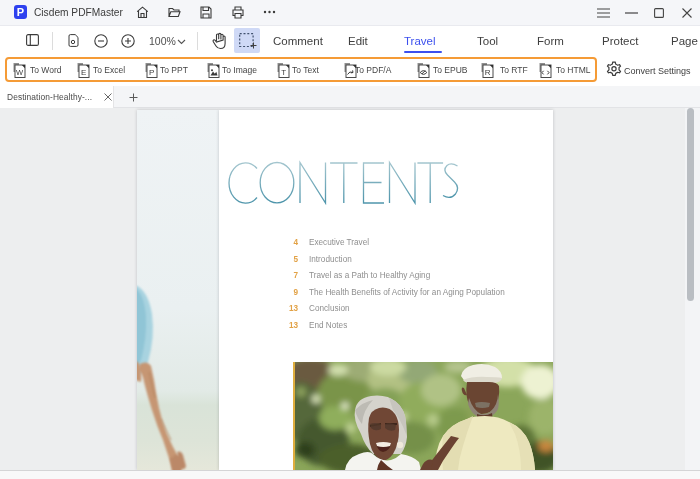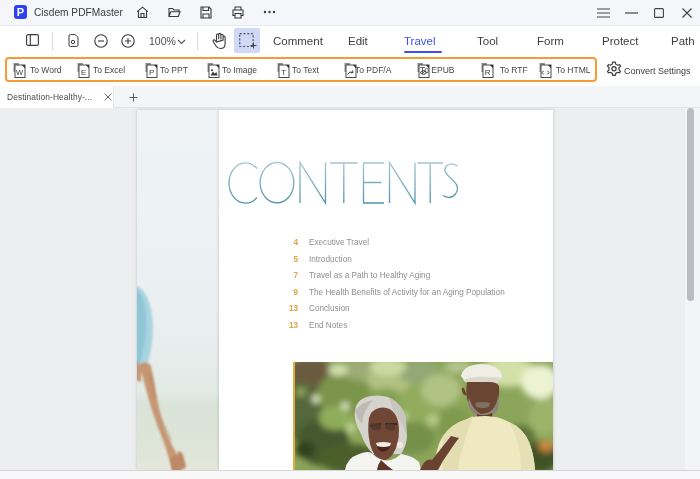--- a/index.html
+++ b/index.html
@@ -135,21 +135,21 @@
     <svg class="tbicon" style="left:250px; top:15px" width="7" height="7" viewBox="0 0 7 7" fill="none" stroke="#3f3f3f" stroke-width="1">
       <path d="M3.5 0.5 V6.5 M0.5 3.5 H6.5"></path>
     </svg>
     <div class="menuitem" style="left:273px">Comment</div>
     <div class="menuitem" style="left:348px">Edit</div>
     <div class="menuitem" id="m-convert" style="left:404px">Travel</div>
     <div id="convunder"></div>
     <div class="menuitem" style="left:477px">Tool</div>
     <div class="menuitem" style="left:537px">Form</div>
     <div class="menuitem" style="left:602px">Protect</div>
-    <div class="menuitem" style="left:671px">Path</div>
+    <div class="menuitem" style="left:671px">Page</div>
   </div>
 
   <div id="convertbar">
     <div id="orangebox"></div>
     <svg class="cicon" style="left:13px" width="13" height="17" viewBox="0 0 13 17">
         <rect x="0.5" y="2" width="5.5" height="9" fill="#8f8f8f"></rect>
         <rect x="2" y="4" width="10" height="12.5" fill="#fff" stroke="#4a4a4a" stroke-width="1"></rect>
         <path d="M8.8 4 L12 7.2 L12 4 Z" fill="#2f2f2f"></path>
         <text x="6.6" y="14.2" font-size="7.5" fill="#3a3a3a" text-anchor="middle" font-family="Liberation Sans">W</text>
       </svg>
@@ -201,21 +201,21 @@
         <rect x="2" y="4" width="10" height="12.5" fill="#fff" stroke="#4a4a4a" stroke-width="1"></rect>
         <path d="M8.8 4 L12 7.2 L12 4 Z" fill="#2f2f2f"></path>
         <path d="M4.6 9.8 L3 11.6 L4.6 13.4 M8.4 9.8 L10 11.6 L8.4 13.4" fill="none" stroke="#3a3a3a" stroke-width="1"></path>
       </svg>
     <div class="cbtn" style="left:30px">To Word</div>
     <div class="cbtn" style="left:93px">To Excel</div>
     <div class="cbtn" style="left:160px">To PPT</div>
     <div class="cbtn" style="left:222px">To Image</div>
     <div class="cbtn" style="left:292px">To Text</div>
     <div class="cbtn" style="left:355px">To PDF/A</div>
-    <div class="cbtn" style="left:420px">To EPUB</div>
+    <div class="cbtn" style="left:433px">To EPUB</div>
     <div class="cbtn" style="left:500px">To RTF</div>
     <div class="cbtn" style="left:556px">To HTML</div>
     <svg class="cicon" style="left:606px; top:5px" width="16" height="16" viewBox="0 0 16 16" fill="none" stroke="#3a3a3a" stroke-width="1.2">
       <path d="M8 1.2 L9.2 1.2 L9.8 3.2 A5.2 5.2 0 0 1 11.6 4.2 L13.6 3.6 L14.5 5.2 L13 6.7 A5.2 5.2 0 0 1 13 8.8 L14.5 10.3 L13.6 11.9 L11.6 11.3 A5.2 5.2 0 0 1 9.8 12.3 L9.2 14.3 L6.8 14.3 L6.2 12.3 A5.2 5.2 0 0 1 4.4 11.3 L2.4 11.9 L1.5 10.3 L3 8.8 A5.2 5.2 0 0 1 3 6.7 L1.5 5.2 L2.4 3.6 L4.4 4.2 A5.2 5.2 0 0 1 6.2 3.2 L6.8 1.2 Z"></path>
       <circle cx="8" cy="7.75" r="2.1"></circle>
     </svg>
     <div id="convset">Convert Settings</div>
   </div>
 
   <div id="tabbar">

